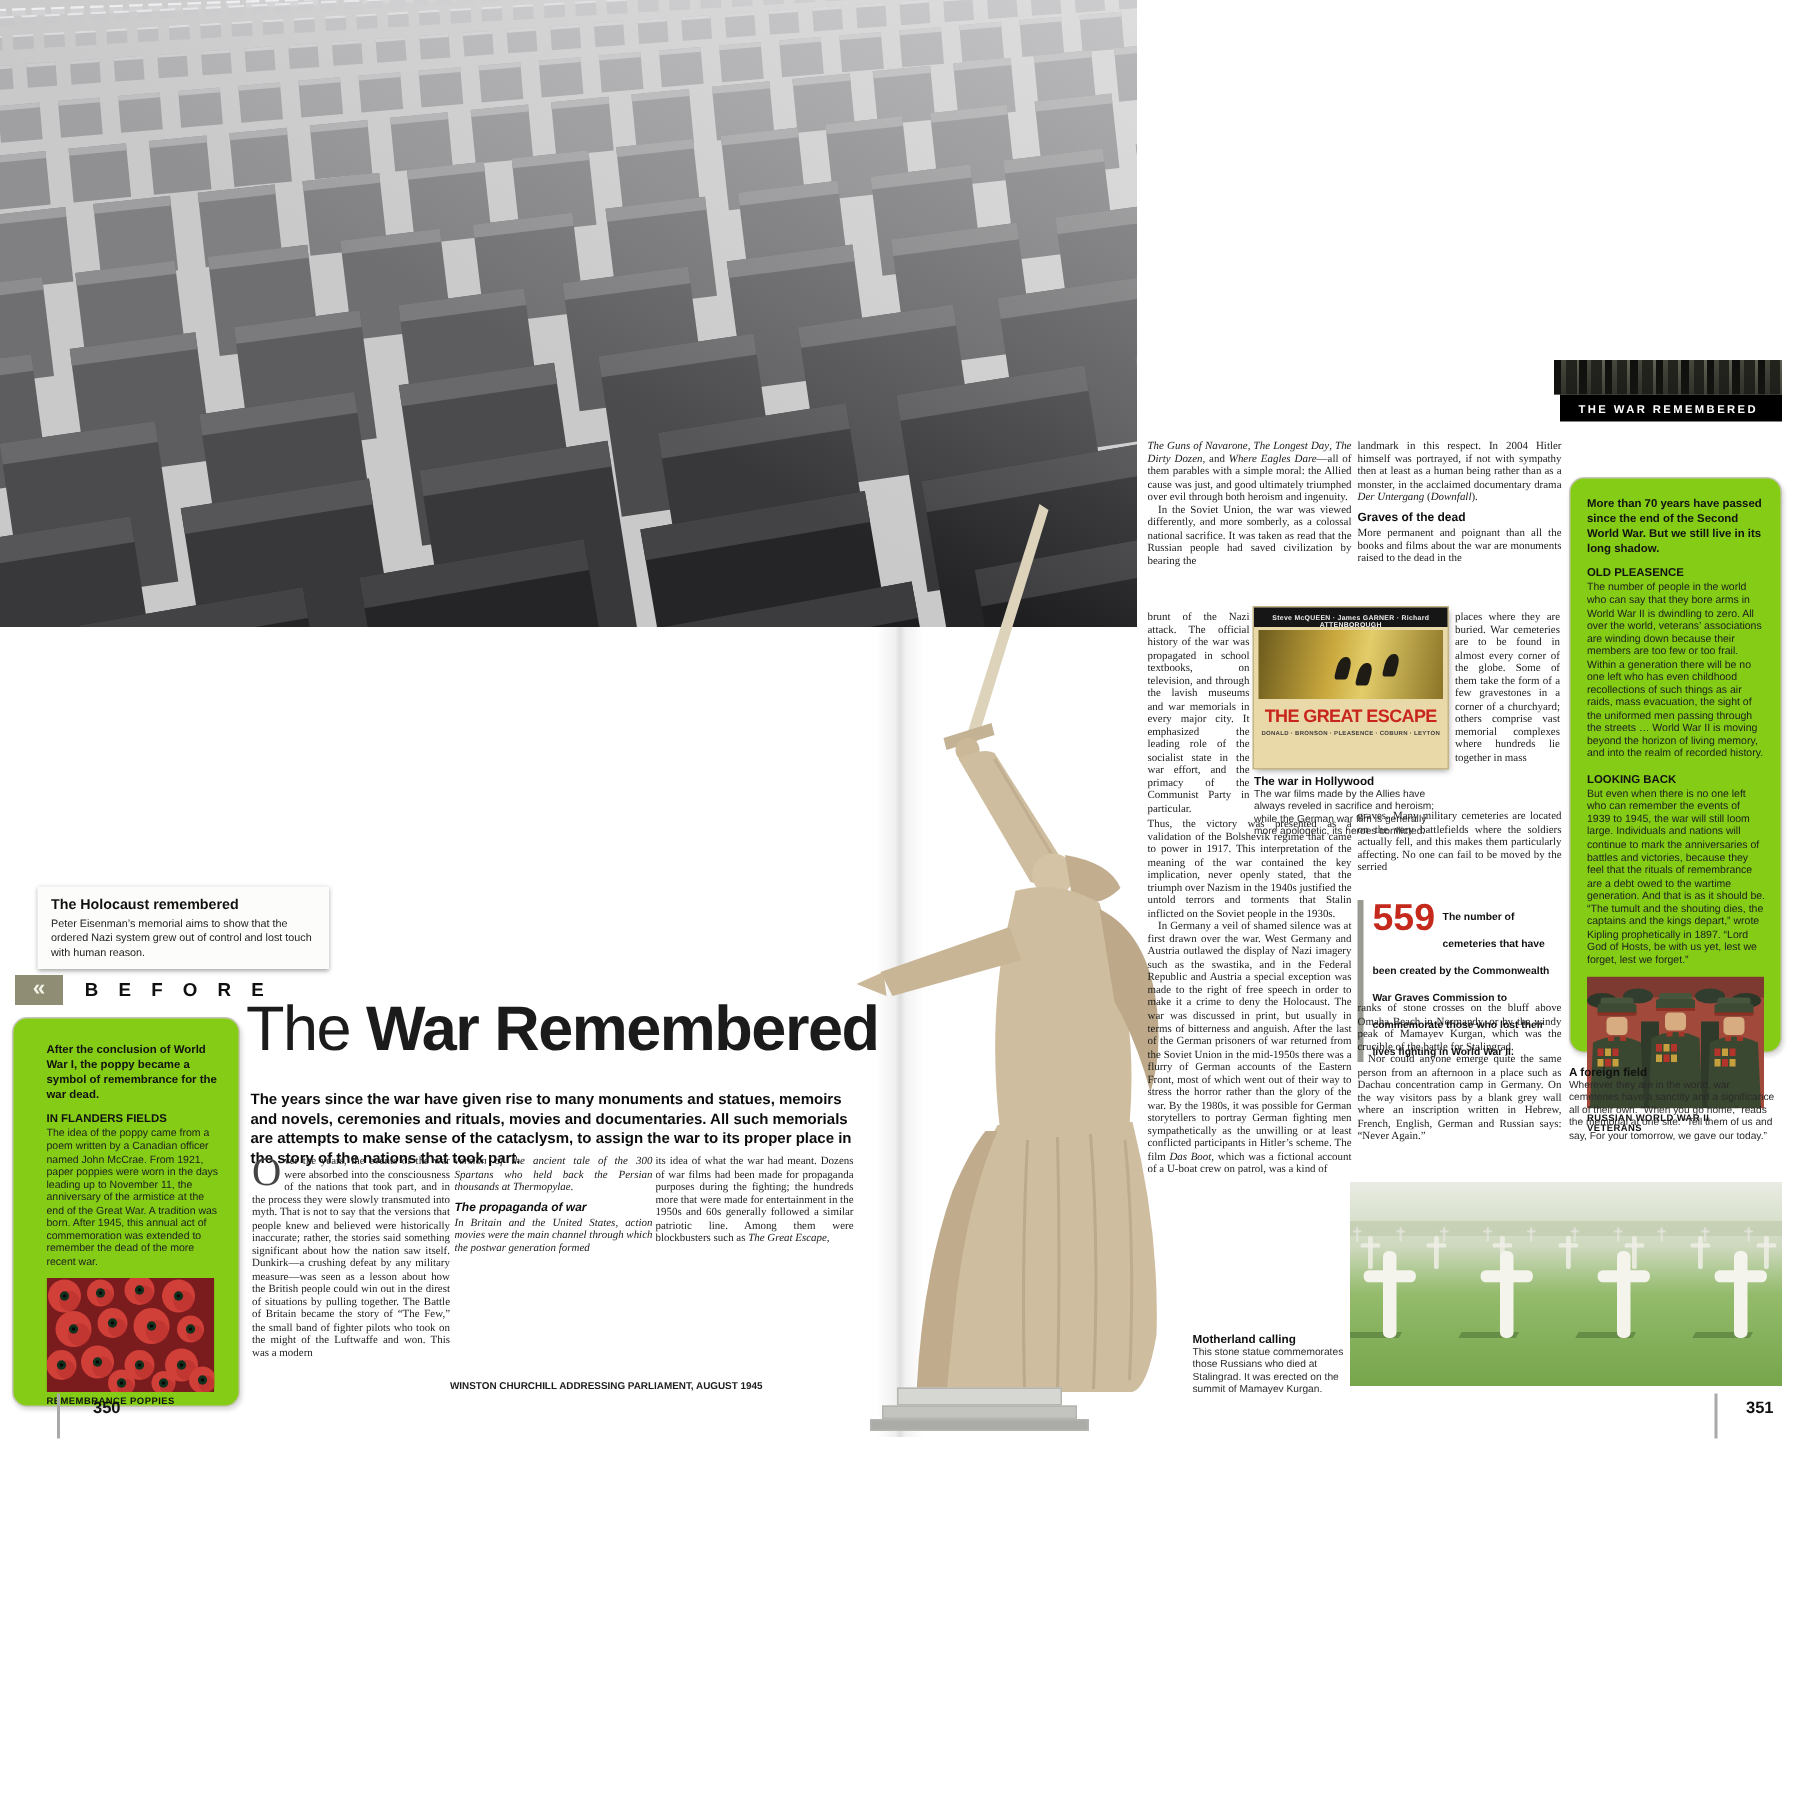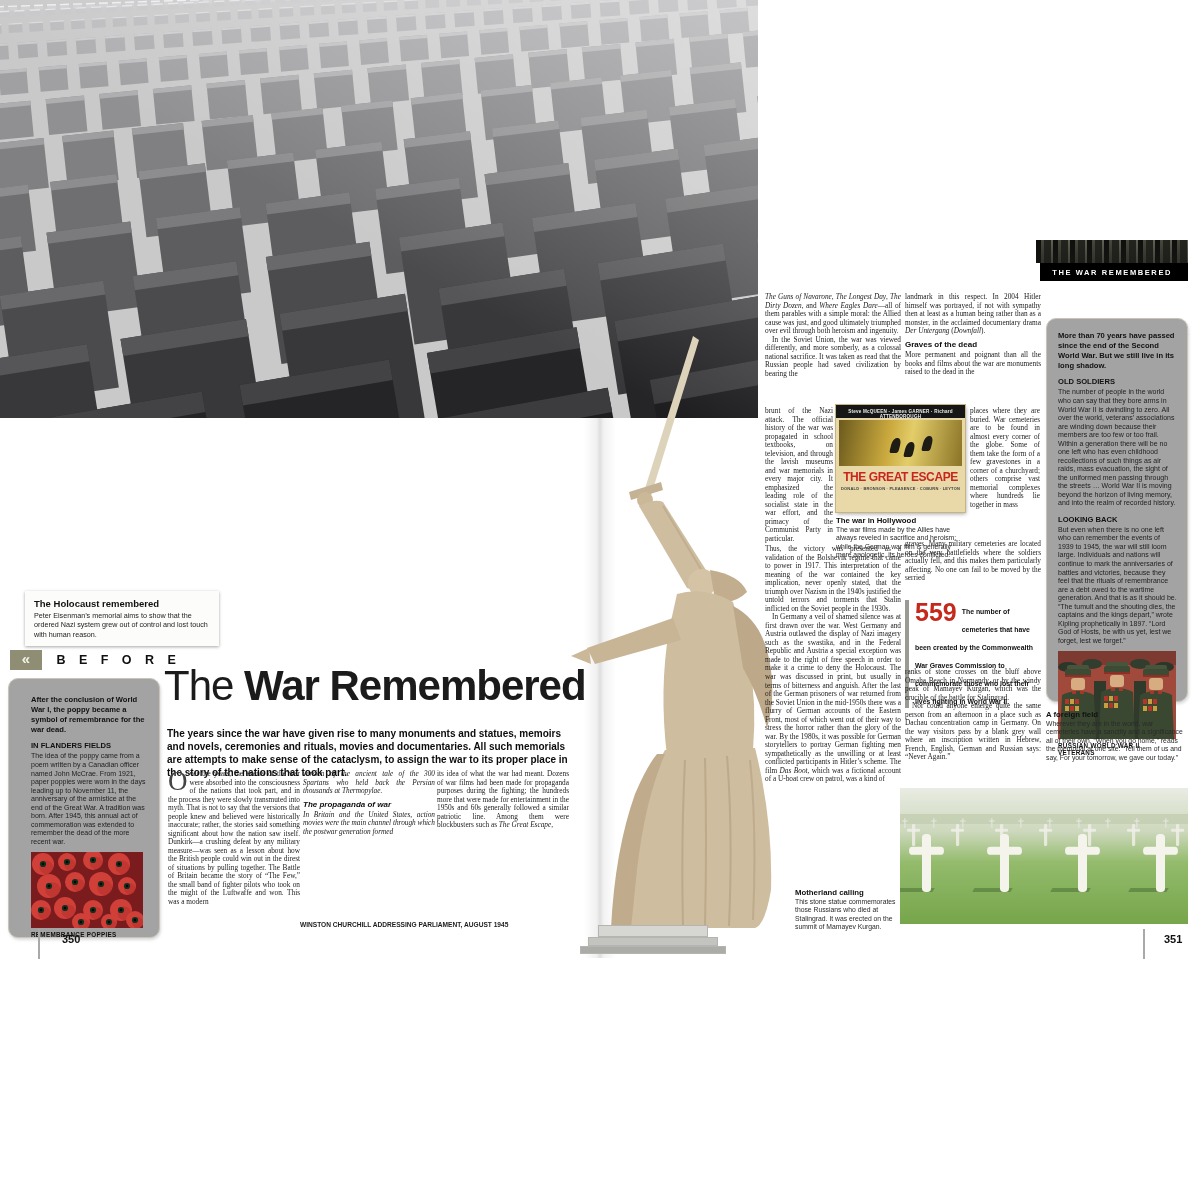--- a/index.html
+++ b/index.html
@@ -9,21 +9,21 @@
 
   
   #memorial{left:0;top:240;width:758px;height:418px;overflow:hidden;background:#c9c9c9;}
   #memorial svg{display:block;}
   #holo-caption{left:25px;top:591px;width:176px;background:rgba(252,252,249,.9);
     padding:7px 9px;box-shadow:0 1px 3px rgba(0,0,0,.35);}
   #holo-caption .cap-title{font-size:9.5px;font-weight:bold;color:#111;}
   #holo-caption .cap-body{font-size:7.2px;line-height:1.3;color:#222;margin-top:2px;}
 
   
-  .panel{background:#a3a3a3;border:1px solid #c8c5b7;border-radius:10px;
+  .panel{background:#84cc16;border:1px solid #c8c5b7;border-radius:10px;
          box-shadow:1px 2px 3px rgba(0,0,0,.15);}
   #before-header{left:10px;top:650px;width:200px;height:22px;}
   #after-header{left:1072px;top:293px;width:168px;height:22px;text-align:right;margin-top:28px;}
   .chev-box{display:inline-block;width:32px;height:20px;background:#8f8e74;color:#f3f2e7;
             font-weight:bold;font-size:15px;line-height:18px;text-align:center;vertical-align:middle;}
   .ba-label{display:inline-block;font-weight:bold;font-size:12.5px;letter-spacing:5px;
             color:#101010;vertical-align:middle;margin:0 10px;line-height:20px;}
   #before-box{left:8px;top:678px;width:152px;height:260px;padding:16px 10px 0 22px;box-sizing:border-box;}
   .box-lead{font-size:7.6px;font-weight:bold;line-height:1.3;color:#111;}
   .box-h{font-size:7.6px;font-weight:bold;color:#111;margin-top:7px;}
@@ -990,21 +990,21 @@
     <div class="fig-cap-title">Motherland calling</div>
     <div class="fig-cap-body">This stone statue commemorates those Russians who died at Stalingrad. It was erected on the summit of Mamayev Kurgan.</div>
   </div>
 
   <div class="abs" id="after-header">
     <span class="ba-label">A F T E R</span>
     <span class="chev-box">»</span>
   </div>
   <div class="abs panel" id="after-box">
     <div class="box-lead">More than 70 years have passed since the end of the Second World War. But we still live in its long shadow.</div>
-    <div class="box-h">OLD SOLDIERS</div>
+    <div class="box-h">OLD PLEASENCE</div>
     <div class="box-body">The number of people in the world who can say that they bore arms in World War II is dwindling to zero. All over the world, veterans’ associations are winding down because their members are too few or too frail. Within a generation there will be no one left who has even childhood recollections of such things as air raids, mass evacuation, the sight of the uniformed men passing through the streets … World War II is moving beyond the horizon of living memory, and into the realm of recorded history.</div>
     <div class="box-h">LOOKING BACK</div>
     <div class="box-body">But even when there is no one left who can remember the events of 1939 to 1945, the war will still loom large. Individuals and nations will continue to mark the anniversaries of battles and victories, because they feel that the rituals of remembrance are a debt owed to the wartime generation. And that is as it should be. “The tumult and the shouting dies, the captains and the kings depart,” wrote Kipling prophetically in 1897. “Lord God of Hosts, be with us yet, lest we forget, lest we forget.”</div>
     <div id="veterans-fig">
       <svg width="118" height="88" viewBox="0 0 118 88">
         <rect width="118" height="88" fill="#a14a3b"></rect>
         <rect width="118" height="14" fill="#7c3a30"></rect>
         <ellipse cx="10" cy="16" rx="10" ry="5" fill="#2c372a"></ellipse>
         <ellipse cx="34" cy="13" rx="10" ry="5" fill="#313d2e"></ellipse>
         <ellipse cx="58" cy="16" rx="10" ry="5" fill="#2c372a"></ellipse>

